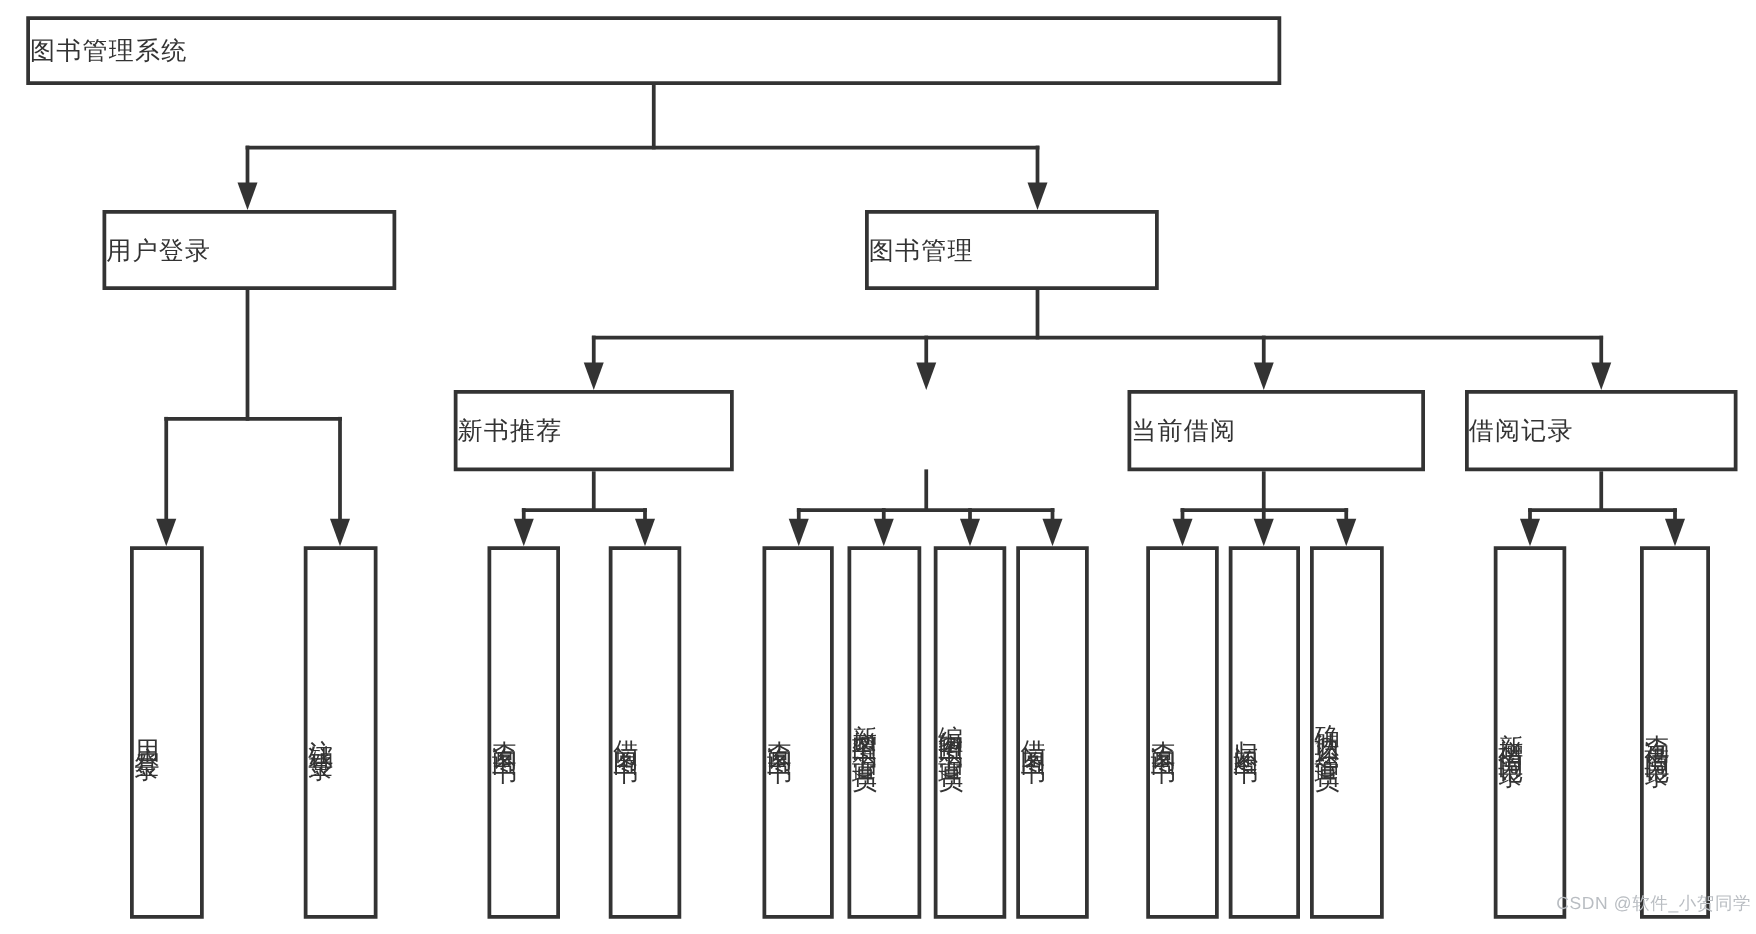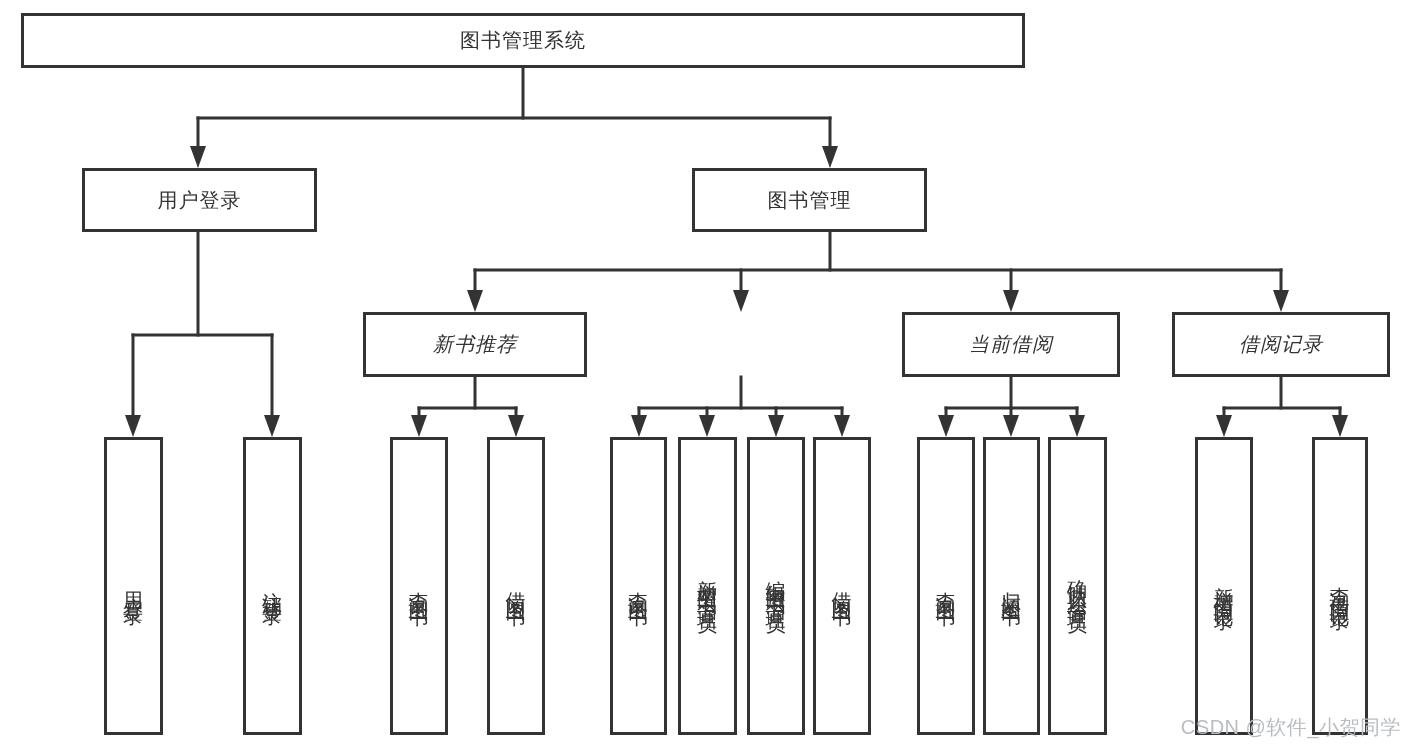--- a/index.html
+++ b/index.html
@@ -18,37 +18,37 @@
     width: 1405px; height: 747px;
     pointer-events: none;
   }
   .box {
     position: absolute;
     background: #ffffff;
     border: 3px solid #333333;
     box-sizing: border-box;
     display: flex;
     align-items: center;
-    justify-content: center;
+    justify-content: flex-start;
     text-align: center;
     font-size: 20px;
     letter-spacing: 1px;
     color: #333333;
   }
   
   .root  { left: 21px;  top: 13px;  width: 1004px; height: 55px; }
   
   .l2    { top: 168px; height: 64px; width: 235px; }
   .l2a   { left: 82px; }
   .l2b   { left: 692px; }
   
-  .l3    { top: 312px; height: 65px; font-style: italic; }
+  .l3    { top: 312px; height: 65px; }
   .l3a   { left: 363px;  width: 224px; }
   .l3b   { left: 632px;  width: 218px; }
-  .l3c   { left: 902px;  width: 218px; }
+  .l3c   { left: 902px;  width: 238px; }
   .l3d   { left: 1172px; width: 218px; }
   
   .leaf  { top: 437px; height: 298px; }
   .leaf span {
     writing-mode: vertical-rl;
     text-orientation: mixed;
     font-size: 20px;
     letter-spacing: 5px;
     line-height: 1.0;
     white-space: nowrap;
@@ -63,21 +63,21 @@
   .C4 { left: 813px;  width: 58px; }
   .D1 { left: 917px;  width: 58px; }
   .D2 { left: 983px;  width: 57px; }
   .D3 { left: 1048px; width: 59px; }
   .E1 { left: 1195px; width: 58px; }
   .E2 { left: 1312px; width: 56px; }
   #watermark {
     position: absolute;
     right: 4px;
     top: 714px;
-    font-size: 20px;
+    font-size: 14px;
     color: #b9bdc2;
     white-space: nowrap;
     z-index: 10;
     letter-spacing: 0.5px;
   }
   line    { stroke: #333333; stroke-width: 3; stroke-linecap: square; }
   polygon { fill: #333333; }
 </style>
 </head>
 <body>

